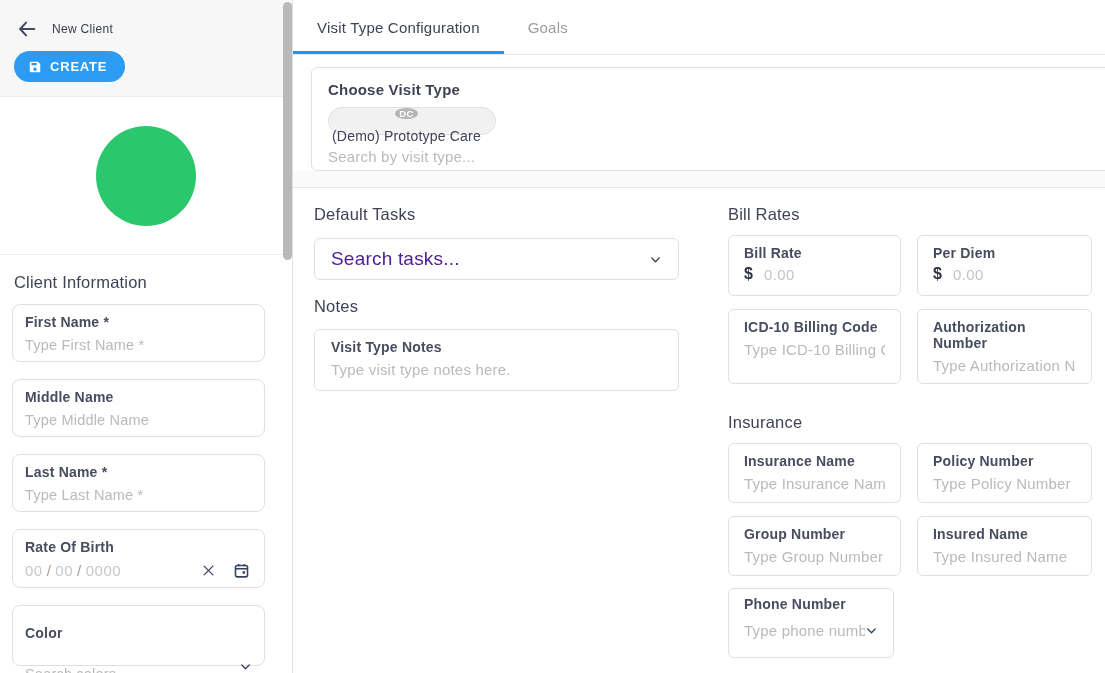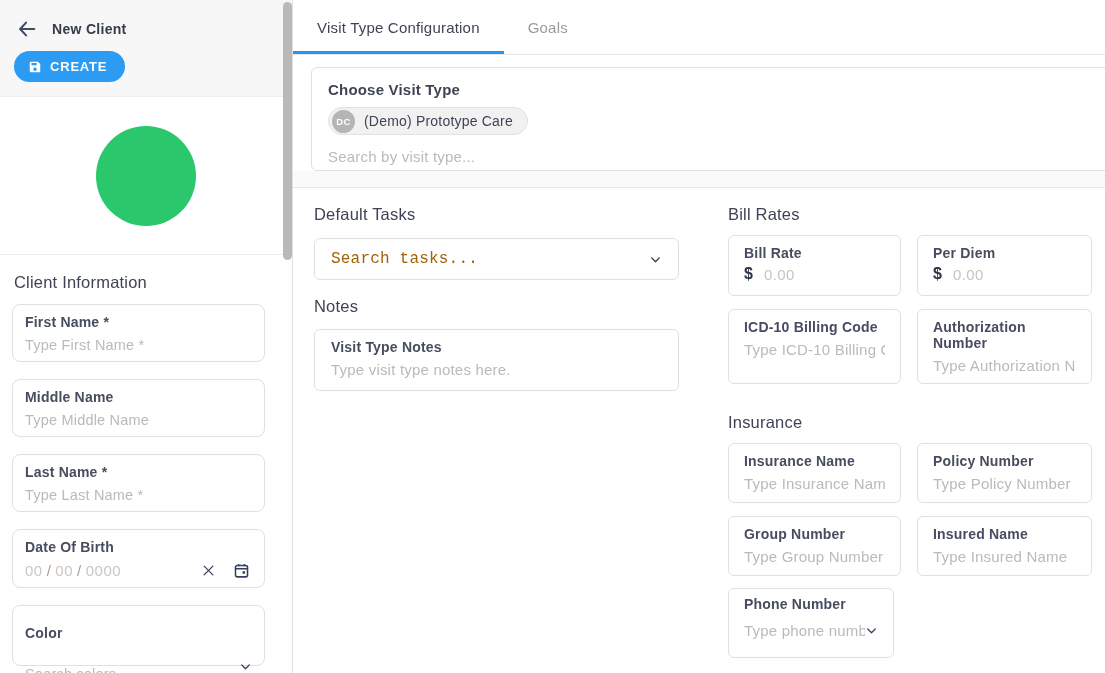--- a/index.html
+++ b/index.html
@@ -6,21 +6,21 @@
   html,body { width:1105px; height:673px; overflow:hidden; background:#fff;
     font-family:"Liberation Sans", sans-serif; color:#3f4356; }
 
   .app { position:relative; width:1105px; height:673px; display:flex; }
 
   
   .sidebar { position:relative; width:293px; height:673px; border-right:1px solid #e0e0e0; background:#fff; flex:0 0 auto; }
   .sb-header { height:97px; background:#f7f7f7; border-bottom:1px solid #ececec; padding:14px 14px 0 14px; }
   .sb-title-row { display:flex; align-items:center; gap:12px; height:30px; }
   .back-btn { width:26px; height:26px; display:flex; align-items:center; justify-content:center; cursor:pointer; }
-  .sb-title { font-size:14px; font-weight:700; color:#363b4e; letter-spacing:.3px;text-align:center; }
+  .sb-title { font-size:12px; font-weight:400; color:#363b4e; letter-spacing:.3px;text-align:center; }
   .create-btn { margin-top:7px; display:inline-flex; align-items:center; gap:8px; background:#2b9bf4; color:#fff;
     border:none; border-radius:16px; height:31px; padding:0 18px 0 14px; font-size:13px; font-weight:700; letter-spacing:.8px; cursor:pointer; }
   .avatar-section { height:158px; border-bottom:1px solid #ececec; display:flex; align-items:center; justify-content:center; }
   .avatar-circle { width:100px; height:100px; border-radius:50%; background:#2bc76d; }
   .sb-section-title { padding:18px 14px 12px 14px; font-size:16.5px; color:#3f4356; letter-spacing:.2px; }
   .sb-fields { padding:0 0 0 12px; }
   .field-box { width:253px; border:1px solid #e0e0e0; border-radius:8px; padding:9px 12px 8px 12px; margin-bottom:17px; background:#fff; }
   .field-label { font-size:14px; font-weight:700; color:#474c5f; letter-spacing:.2px; }
   .field-placeholder { display:block; margin-top:7px; font-size:14.5px; color:#bcbab8; letter-spacing:.2px;
     white-space:nowrap; overflow:hidden; }
@@ -39,36 +39,36 @@
   .tabbar { height:55px; border-bottom:1px solid #e7e7e7; display:flex; align-items:stretch; background:#fff; }
   .tab { display:flex; align-items:center; padding:0 24px; font-size:15px; color:#9b9b9b; letter-spacing:.2px; position:relative; cursor:pointer; }
   .tab.active { color:#3f4356; }
   .tab.active::after { content:""; position:absolute; left:0; right:0; bottom:0; height:3px; background:#2196f3; }
 
   .visit-panel { background:#fff; padding:12px 0 0 18px; }
   .visit-card { border:1px solid #e0e0e0; border-radius:6px 6px 6px 6px; height:104px; margin-right:-6px;
     padding:13px 16px; background:#fff; }
   .visit-card-title { font-size:15px; font-weight:700; color:#3f4356; letter-spacing:.2px; }
   .chip { margin-top:9px; display:inline-flex; align-items:center; gap:9px; height:28px; background:#f1f1f1;
-    border:1px solid #e2e2e2; border-radius:15px; padding:0 14px 0 3px; cursor:pointer; }
+    border:1px solid #e2e2e2; border-radius:15px; padding:0 14px 0 3px; cursor:pointer;flex-direction:column; }
   .chip-avatar { width:23px; height:23px; border-radius:50%; background:#b5b5b5; color:#fff; font-size:9.5px; font-weight:700;
     display:flex; align-items:center; justify-content:center; letter-spacing:.3px; }
   .chip-label { font-size:14px; color:#3f4356; letter-spacing:.2px; }
   .visit-search { display:block; margin-top:13px; font-size:15px; color:#bcbab8; letter-spacing:.2px; cursor:text; }
 
   .divider-strip { height:17px; background:#fafafa; border-bottom:1px solid #e7e7e7; }
 
   .content { flex:1; display:flex; padding:0 0 0 21px; background:#fff; }
   .col-left { width:365px; flex:0 0 auto; }
   .col-right { width:366px; flex:0 0 auto; margin-left:49px; }
   .section-heading { font-size:16.5px; color:#3f4356; letter-spacing:.2px; margin-top:17px; }
 
   .select-box { margin-top:14px; height:42px; border:1px solid #e0e0e0; border-radius:6px; display:flex;
     align-items:center; padding:0 16px; cursor:pointer; background:#fff; }
-  .select-placeholder { flex:1; font-size:16px; color:#a16207; letter-spacing:.2px;font-family:Liberation Mono, monospace; }
+  .select-placeholder { flex:1; font-size:19px; color:#4c1d95; letter-spacing:.2px; }
   .notes-box { margin-top:13px; height:62px; border:1px solid #e0e0e0; border-radius:6px; padding:9px 16px; background:#fff; cursor:text; }
   .inner-label { font-size:14px; font-weight:700; color:#474c5f; letter-spacing:.2px; }
   .inner-placeholder { display:block; margin-top:6px; font-size:15px; color:#bcbab8; letter-spacing:.2px;
     white-space:nowrap; overflow:hidden; }
 
   .grid2 { margin-top:11px; display:grid; grid-template-columns:173px 175px; column-gap:16px; row-gap:13px; }
   .cell { border:1px solid #e0e0e0; border-radius:6px; padding:9px 15px; background:#fff; min-height:60px; cursor:text; }
   .money-row { display:flex; align-items:center; gap:11px; margin-top:4px; }
   .currency { font-size:16px; font-weight:700; color:#2d3442; }
   .money-placeholder { font-size:15px; color:#c6c4c2; letter-spacing:.4px; }
@@ -121,21 +121,21 @@
         <div class="field-label">Middle Name</div>
         <span class="field-placeholder">Type Middle Name</span>
       </div>
 
       <div class="field-box">
         <div class="field-label">Last Name *</div>
         <span class="field-placeholder">Type Last Name *</span>
       </div>
 
       <div class="field-box">
-        <div class="field-label">Date Of Birth</div>
+        <div class="field-label">Rate Of Birth</div>
         <div class="dob-row">
           <span class="dob-value">00</span>
           <span class="dob-value dob-sep">/</span>
           <span class="dob-value">00</span>
           <span class="dob-value dob-sep">/</span>
           <span class="dob-value">0000</span>
           <span class="dob-icons">
             <span class="icon-btn">
               <svg width="15" height="15" viewBox="0 0 24 24" fill="none" stroke="#33415c" stroke-width="2" stroke-linecap="round">
                   <line x1="5" y1="5" x2="19" y2="19"></line>

